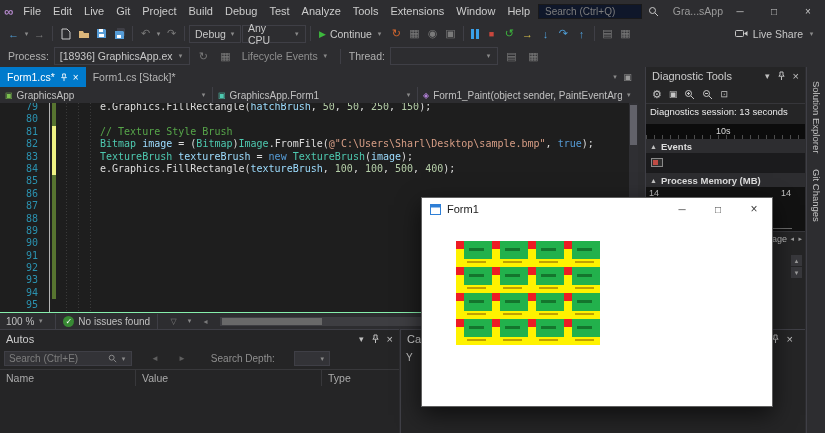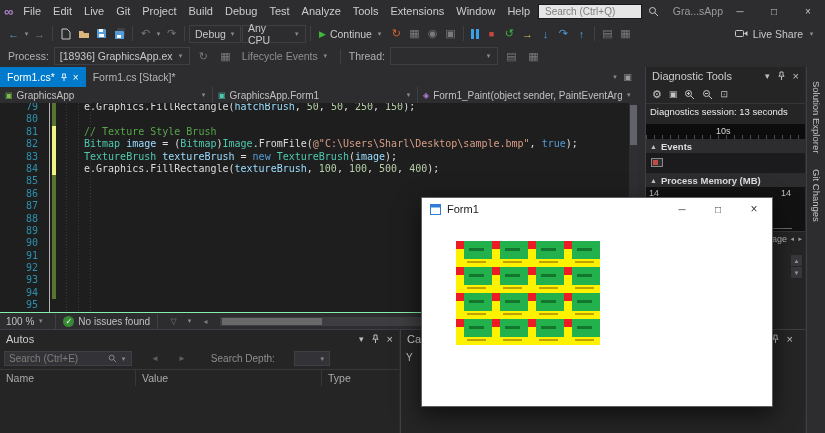--- a/index.html
+++ b/index.html
@@ -4,21 +4,21 @@
 <style>
 *{margin:0;padding:0;box-sizing:border-box}
 html,body{width:825px;height:433px;overflow:hidden;background:#2d2d30}
 #root{position:relative;width:825px;height:433px;background:#2d2d30;font-family:"Liberation Sans",sans-serif;color:#c8c8c8;font-size:11px;cursor:default}
 svg{display:block}
 
 .titlebar{position:absolute;left:0;top:0;width:825px;height:22px;display:flex;align-items:center;background:#2d2d30}
 .logo{width:22px;text-align:center;color:#b287c9;font-size:13px;font-weight:bold}
 .menu-bar{display:flex;height:22px;align-items:center}
 .menu-item{padding:0 6px;font-size:11px;color:#ccc;white-space:nowrap}
-.tb-search{width:128px;height:15px;margin-left:2px;background:#e5e5e5;border:1px solid #19191a;color:#7e7e7e;font-size:10px;line-height:13px;padding:0 6px;overflow:hidden;white-space:nowrap}
+.tb-search{width:128px;height:15px;margin-left:2px;background:#0f172a;border:1px solid #19191a;color:#7e7e7e;font-size:10px;line-height:13px;padding:0 6px;overflow:hidden;white-space:nowrap}
 .tb-sicon{margin:0 6px}
 .tb-title{color:#9a9a9a;margin-left:8px;white-space:nowrap;font-size:10.5px}
 .win-controls{margin-left:auto;display:flex}
 .wbtn{width:34px;height:22px;display:flex;align-items:center;justify-content:center;font-size:10px;color:#c8c8c8}
 
 .toolbar1{position:absolute;left:0;top:22px;width:825px;height:23px;display:flex;align-items:center;padding-left:5px;gap:1px}
 .toolbar2{position:absolute;left:0;top:45px;width:825px;height:22px;display:flex;align-items:center;padding-left:8px;gap:5px}
 .ti{min-width:17px;height:19px;display:flex;align-items:center;justify-content:center;font-size:11px;color:#c0c0c0}
 .car{font-size:7px;color:#8a8a8a;width:7px;text-align:center}
 .vsep{width:1px;height:15px;background:#3f3f46;margin:0 3px}
@@ -44,21 +44,21 @@
 .nicon{font-size:8px}
 
 .code-wrap{position:absolute;left:0;top:103px;width:629px;height:209px;background:#1e1e1e;overflow:hidden}
 .code-inner{position:absolute;left:0;top:-2px;right:0}
 .guide{position:absolute;top:0;bottom:0;width:1px;background-image:repeating-linear-gradient(to bottom,#3a3a3a 0 1px,transparent 1px 3px)}
 .margin-line{position:absolute;left:49px;top:0;bottom:0;width:1px;background:#cfcfcf;opacity:.85}
 .code-line{display:flex;height:12.4px;line-height:12.4px;font-family:"DejaVu Sans Mono",monospace;font-size:10px}
 .ln{width:44px;flex:none;text-align:right;padding-right:6px;color:#2b91af}
 .chbar{width:4px;flex:none;margin-left:8px}
 .chbar.yellow{background:#eff284}.chbar.green{background:#577430}
-.code-text{white-space:pre;padding-left:28px}
+.code-text{white-space:pre;padding-left:44px}
 .tk-com{color:#57a64a}.tk-kw{color:#569cd6}.tk-type{color:#4ec9b0}.tk-str{color:#d69d85}.tk-num{color:#b5cea8}.tk-loc{color:#9cdcfe}.tk-pln{color:#dcdcdc}
 .ed-vscroll{position:absolute;left:629px;top:103px;width:9px;height:209px;background:#2f2f33}
 .ed-vthumb{position:absolute;left:1px;top:2px;width:7px;height:40px;background:#62626a}
 
 .bottombar{position:absolute;left:0;top:312px;width:637px;height:17px;background:#2d2d30;display:flex;align-items:center;font-size:10px;color:#c0c0c0;border-top:1px solid #86efac;padding:0 2px;gap:4px}
 .zoom{display:flex;gap:3px;padding:0 4px;align-items:center}
 .chk{width:11px;height:11px;border-radius:50%;background:#388a34;color:#fff;font-size:8px;display:flex;align-items:center;justify-content:center;flex:none}
 .hsb-track{flex:1;height:9px;background:#3e3e42;position:relative;margin:0 2px}
 .hsb-thumb{position:absolute;left:2px;top:1px;width:100px;height:7px;background:#696969}
 

